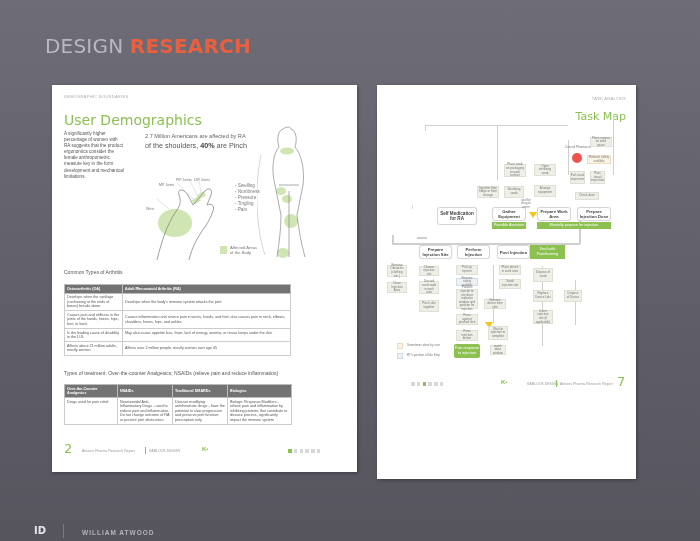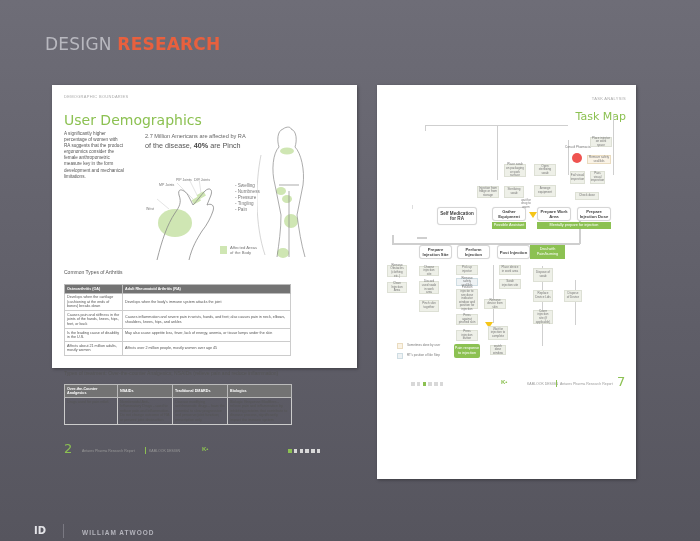--- a/index.html
+++ b/index.html
@@ -4,32 +4,32 @@
 <style>
   * { box-sizing: border-box; margin: 0; padding: 0; }
   html, body { width: 700px; height: 541px; overflow: hidden; }
   body {
     background: linear-gradient(#6e6d77 0%, #5f5e68 60%, #56555e 100%);
     font-family: "Liberation Sans", sans-serif;
     position: relative;
   }
   .header-title {
     position: absolute; left: 45px; top: 34px;
-    font-size: 17px; letter-spacing: 0.2px;
+    font-size: 20px; letter-spacing: 0.2px;
     font-family: "DejaVu Sans", sans-serif;
     text-align: right;
   }
   .header-title .light { color: #b8b8bf; font-weight: normal; }
   .header-title .accent { color: #e8603e; font-weight: bold; }
 
   .page {
     position: absolute; background: #ffffff;
     box-shadow: 1px 1px 3px rgba(0,0,0,0.35);
   }
-  .page-left { left: 52px; top: 85px; width: 305px; height: 283px; }
+  .page-left { left: 52px; top: 85px; width: 305px; height: 387px; }
   .page-right { left: 377px; top: 85px; width: 259px; height: 394px; }
 
   .section-tag { position: absolute; font-size: 4px; color: #aaa; letter-spacing: 0.3px; }
   .page-title { position: absolute; color: #8cc152; font-family: "DejaVu Sans", sans-serif; }
 
   .intro { position: absolute; left: 12px; top: 46px; width: 60px; font-size: 4.6px; line-height: 6.1px; color: #555; }
   .stat1 { position: absolute; left: 93px; top: 48px; font-size: 5.6px; color: #666; }
   .stat2 { position: absolute; left: 93px; top: 56px; font-size: 7.2px; color: #555; }
   .stat2 b { color: #444; }
 
@@ -72,21 +72,21 @@
 
 <div class="header-title">
   <span class="light">DESIGN </span><span class="accent">RESEARCH</span>
 </div>
 
 <div class="page page-left">
   <div class="section-tag" style="left:12px;top:9px;">DEMOGRAPHIC BOUNDARIES</div>
   <div class="page-title" style="left:12px;top:27px;font-size:14px;">User Demographics</div>
   <div class="intro">A significantly higher percentage of women with RA suggests that the product ergonomics consider the female anthropometric measure key in the form development and mechanical limitations.</div>
   <div class="stat1">2.7 Million Americans are affected by RA</div>
-  <div class="stat2"><span>of the disease, </span><b>40%</b><span> are Pinch</span></div>
+  <div class="stat2"><span>of the shoulders, </span><b>40%</b><span> are Pinch</span></div>
 
   <svg style="position:absolute;left:85px;top:80px;" width="100" height="100" viewBox="0 0 100 100">
     <ellipse cx="38" cy="58" rx="17" ry="14" fill="#cfe6b3"></ellipse>
     <rect x="55" y="33" width="8" height="5" fill="#cfe6b3" transform="rotate(-30 59 35)"></rect>
     <rect x="60" y="28" width="8" height="5" fill="#cfe6b3" transform="rotate(-30 64 30)"></rect>
     <path d="M20,95 C25,75 30,60 38,48 C42,42 45,38 42,30 C40,22 48,24 52,32 L56,40 C60,36 64,30 68,26 C72,22 76,24 74,30 L70,40 C74,38 78,40 76,46 C74,52 70,60 65,66 C60,74 55,82 52,95" fill="none" stroke="#888" stroke-width="0.8"></path>
     <line x1="20" y1="34" x2="32" y2="44" stroke="#bbb" stroke-width="0.4"></line>
     <line x1="40" y1="18" x2="56" y2="34" stroke="#bbb" stroke-width="0.4"></line>
     <line x1="52" y1="14" x2="60" y2="30" stroke="#bbb" stroke-width="0.4"></line>
     <line x1="62" y1="14" x2="64" y2="28" stroke="#bbb" stroke-width="0.4"></line>

